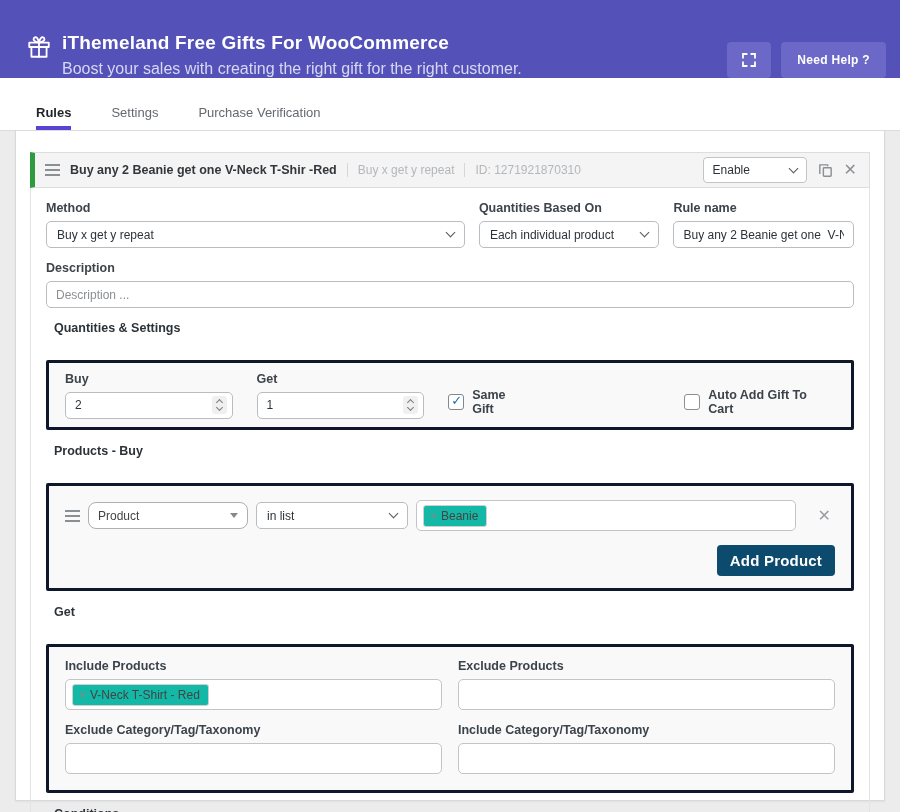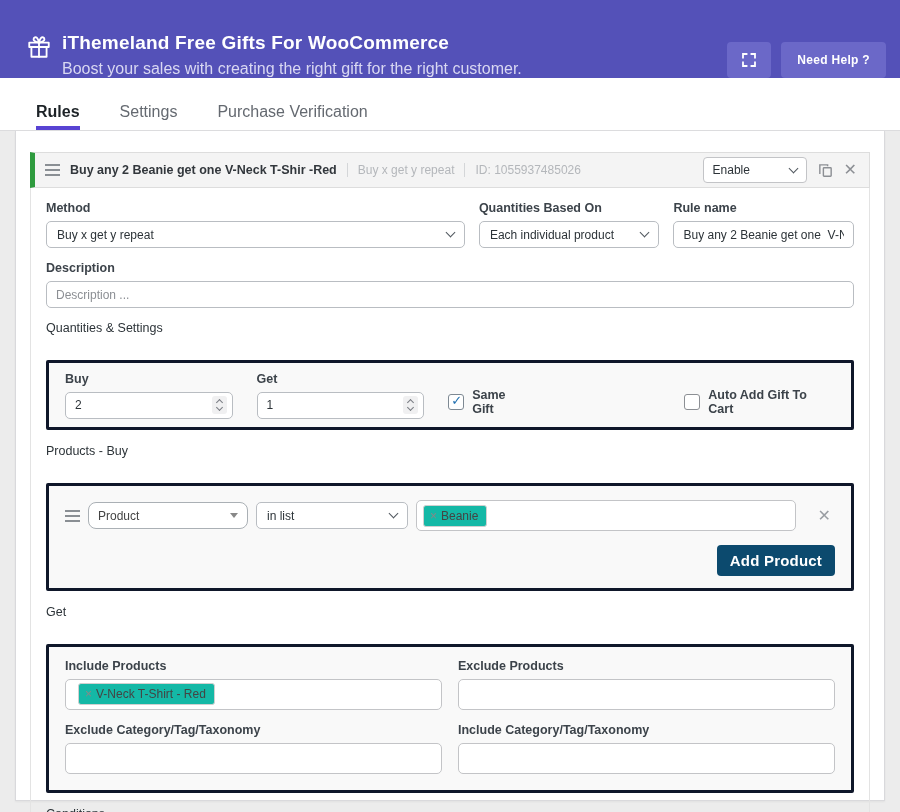--- a/index.html
+++ b/index.html
@@ -29,21 +29,21 @@
     font-size:12px; font-weight:bold; display:flex; align-items:center;
     padding:0 16px; cursor:pointer; letter-spacing:.3px;
   }
 
   
   .tabbar {
     background:#fff; height:53px; border-bottom:1px solid #dcdcde;
     display:flex; gap:40px; padding:0 0 0 36px;
   }
   .tab {
-    font-size:16px; color:#646970; display:flex; align-items:center;
+    font-size:13px; color:#646970; display:flex; align-items:center;
     cursor:pointer; border-bottom:4px solid transparent; padding-top:20px;
   }
   .tab.active { color:#1d2327; font-weight:bold; border-bottom-color:#5843d3; }
 
   
   .page { padding:0 15px; height:681px; }
   .card {
     background:#fff; height:670px; border:1px solid #d9d9dc; border-top:none;
     box-shadow:0 1px 2px rgba(0,0,0,.05); padding:21px 14px 0 14px;
   }
@@ -82,21 +82,21 @@
   }
   .tinput {
     background:#fff; border:1px solid #b9bdc2; border-radius:5px; height:27px;
     padding:0 9px; font-size:12px; color:#2c3338; width:100%;
     font-family:"Liberation Sans","DejaVu Sans",sans-serif;
   }
   .tinput::placeholder { color:#8c8f94; }
   .w-method { flex:2.32; }
   .w-small  { flex:1; }
 
-  .section-label { font-size:12.5px; font-weight:normal; color:#2c3338; margin:2px 0 7px 0; }
+  .section-label { font-size:12.5px; font-weight:bold; color:#2c3338; margin:2px 0 7px 8px; }
   .panel { background:#f9f9f9; border:3px solid #0f172a; border-radius:2px;margin-top:25px; }
 
   
   .panel-qty { height:70px; display:flex; align-items:center; gap:24px; padding:0 16px; margin-bottom:14px; }
   .qty-field { width:168px; }
   .numbox {
     background:#fff; border:1px solid #b9bdc2; border-radius:5px; height:27px;
     display:flex; align-items:center; justify-content:space-between; padding:0 5px 0 9px;
     font-size:12px; color:#2c3338;
   }
@@ -140,21 +140,21 @@
   .panel-actions { display:flex; justify-content:flex-end; margin-top:14px; }
   .btn-purple {
     background:#0c4a6e; color:#fff; font-size:15px; font-weight:bold;
     border-radius:4px; padding:7px 13px; cursor:pointer; letter-spacing:.2px;
   }
 
   
   .panel-get { padding:12px 16px 16px 16px; display:grid;
     grid-template-columns:1fr 1fr; column-gap:16px; row-gap:13px; margin-bottom:14px; }
   .gbox { background:#fff; border:1px solid #c3c4c7; border-radius:5px;
-    min-height:31px; display:flex; align-items:flex-start; padding:3px 12px; }
+    min-height:31px; display:flex; align-items:center; padding:3px 6px; }
 
   
   .panel-cond { height:84px; position:relative; background:#f5f5f5; }
   .panel-cond .btn-purple { position:absolute; right:12px; bottom:10px; }
 </style>
 </head>
 <body>
 
 <div class="header">
   <div class="header-left">
@@ -190,21 +190,21 @@
   <div class="card">
 
     <div class="rule-header">
       <div class="drag">
           <i></i>
           <i></i>
           <i></i>
         </div>
       <div class="rule-title">Buy any 2 Beanie get one V-Neck T-Shir -Red</div>
       <div class="rule-meta">Buy x get y repeat</div>
-      <div class="rule-meta">ID: 1055937485026</div>
+      <div class="rule-meta">ID: 1271921870310</div>
       <div class="rh-spacer"></div>
       <div class="mini-select">
         <span>Enable</span>
         <span class="chev"></span>
       </div>
       <div class="hicon">
         <svg viewBox="0 0 24 24" fill="none" stroke="#8c8f94" stroke-width="2">
           <rect x="9" y="8" width="11" height="12" rx="1"></rect>
             <path d="M5 16H4V4h11v2"></path>
         </svg>

